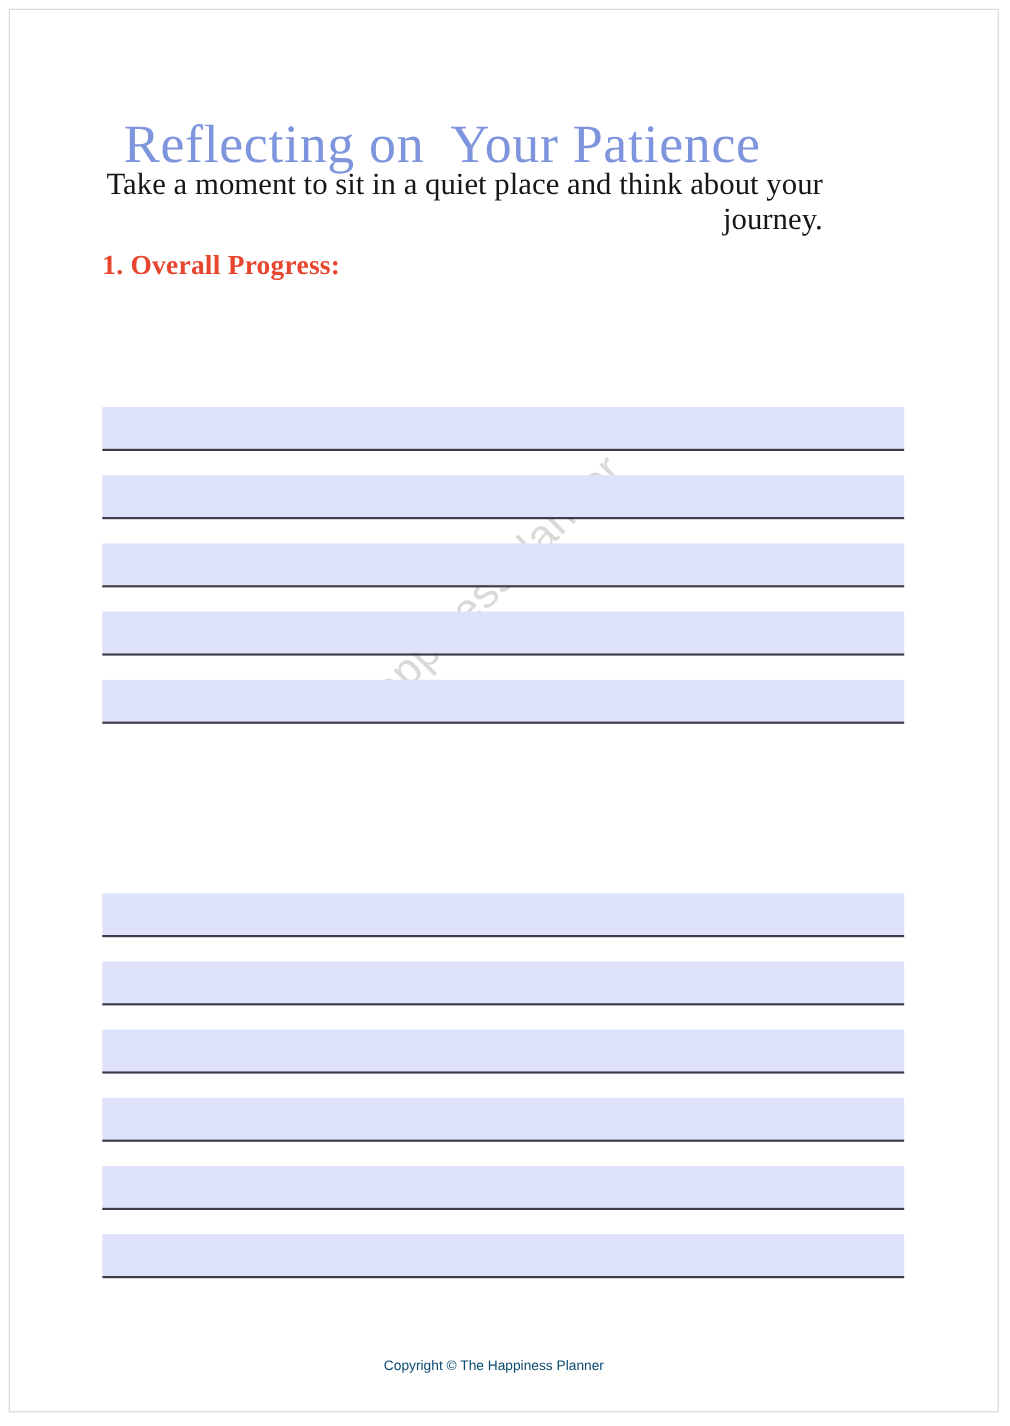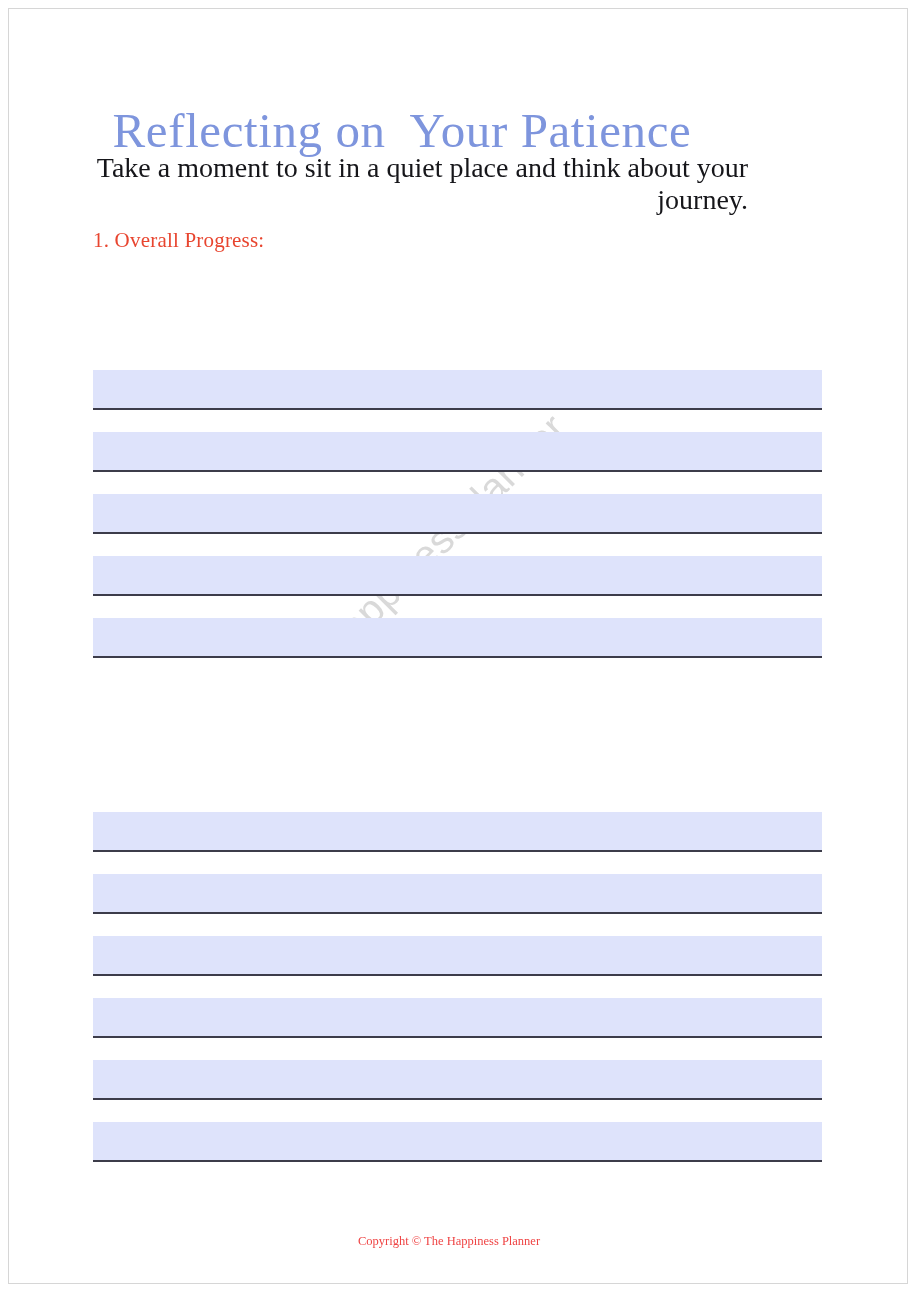--- a/index.html
+++ b/index.html
@@ -75,22 +75,22 @@
     font-size: 28px;
     color: #16161a;
     z-index: 3;
   }
 
   
   #section-heading {
     position: absolute;
     left: 93px;
     top: 228px;
-    font-size: 21px;
-    font-weight: normal;
+    font-size: 25px;
+    font-weight: bold;
     color: #e8452f;
     letter-spacing: 0.2px;
     z-index: 3;
   }
 
   
   .prompt {
     position: absolute;
     left: 93px;
     width: 732px;
@@ -131,23 +131,23 @@
   }
   .write-line:last-child { margin-bottom: 0; }
 
   
   #footer {
     position: absolute;
     left: 0;
     top: 1234px;
     width: 898px;
     text-align: center;
-    font-family: Liberation Serif, serif;
+    font-family: Liberation Sans, sans-serif;
     font-size: 12.5px;
-    color: #ef4444;
+    color: #0c4a6e;
     z-index: 3;
   }
 </style>
 </head>
 <body>
 
 <div id="page">
 
   <div id="page-frame"></div>
 

